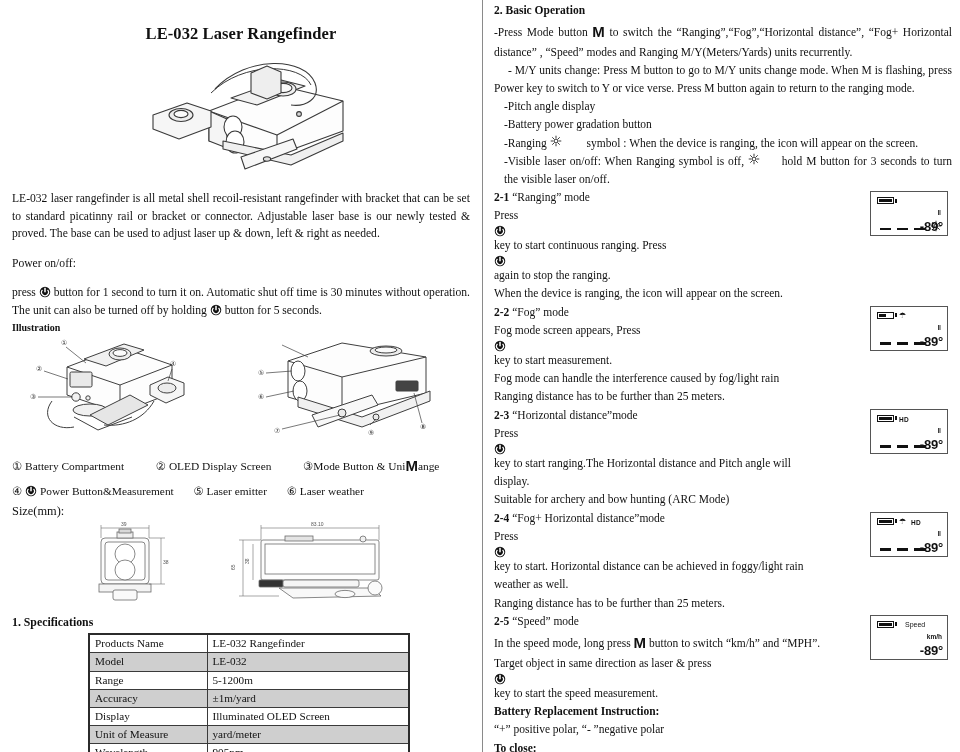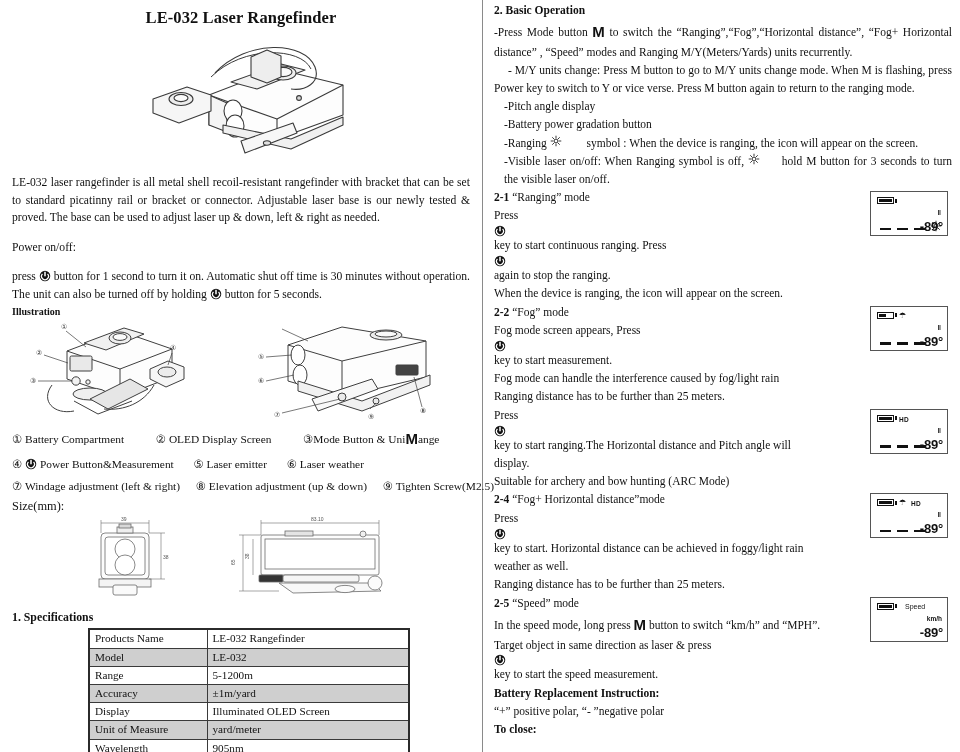--- a/index.html
+++ b/index.html
@@ -7,42 +7,42 @@
   body {
     width: 960px; height: 752px;
     background: #ffffff;
     font-family: "Liberation Serif", "DejaVu Serif", serif;
     color: #111;
     overflow: hidden;
     position: relative;
   }
   .page { position:relative; width:960px; height:752px; }
 
-  .col-left  { position:absolute; left:0;   top:0; width:482px; height:752px; padding:2px 12px 0 12px; }
+  .col-left  { position:absolute; left:0;   top:0; width:482px; height:752px; padding:18px 12px 0 12px; }
   .col-right { position:absolute; left:488px; top:0; width:472px; height:752px; padding:2px 8px 0 6px; }
   .divider   { position:absolute; left:482px; top:0; width:1px; height:752px; background:#8a8a8a; }
 
   h1.doc-title {
     font-size: 16.5px; font-weight: bold; text-align:center;
     margin: 6px 0 4px 0; letter-spacing:.1px;
   }
   p.body-text, .body-text {
     font-size: 11.6px; line-height: 1.52; margin: 12px 0 1px 0; text-align: justify;
   }
   .sec-head { font-size:10px; font-weight:bold; margin:2px 0 1px 0; }
 
   
   .hero { width:100%; height:130px; display:flex; align-items:center; justify-content:center; margin: 2px 0 6px 0; }
 
   
   .illus-row { display:flex; justify-content:space-between; align-items:flex-end; height:105px; margin-top:2px; }
   .illus-row > div { width:49%; height:105px; }
 
   
-  .legend { font-size:11.4px; line-height:1.95; }
+  .legend { font-size:11.4px; line-height:1.95;margin-top:11px; }
   .legend .line { white-space:nowrap; }
   .legend .item { display:inline-block; }
   .gap-a { display:inline-block; width:26px; }
   .gap-b { display:inline-block; width:14px; }
   .gap-c { display:inline-block; width:10px; }
   .mglyph { font-family:"Liberation Sans", sans-serif; font-weight:bold; font-size:15px; vertical-align:-1px; }
   .pwr-ico { display:inline-block; vertical-align:-2px; }
 
   .size-label { font-size:12.4px; margin:2px 0 0 0; }
   .size-row { height:92px; display:flex; align-items:center; justify-content:center; gap:38px; margin-top:-2px; }
@@ -246,27 +246,20 @@
                 <circle cx="8" cy="8" r="7" fill="#111"></circle>
                 <rect x="7" y="2.4" width="2" height="6" fill="#fff"></rect>
                 <path d="M4.6 5.2 A4.6 4.6 0 1 0 11.4 5.2" fill="none" stroke="#fff" stroke-width="1.7"></path>
               </svg>
           </span>
           <span>Power Button&amp;Measurement</span></span>
         <span class="gap-b"></span>
         <span class="item"><span>⑤</span> <span>Laser emitter</span></span>
         <span class="gap-b"></span>
         <span class="item"><span>⑥</span> <span>Laser weather</span></span>
-      </div>
-      <div class="line">
-        <span class="item"><span>⑦</span> <span>Windage adjustment (left &amp; right)</span></span>
-        <span class="gap-c"></span>
-        <span class="item"><span>⑧</span> <span>Elevation adjustment (up &amp; down)</span></span>
-        <span class="gap-c"></span>
-        <span class="item"><span>⑨</span> <span>Tighten Screw(M2.5)</span></span>
       </div>
     </div>
 
     <p class="size-label">Size(mm):</p>
 
     <div class="size-row">
       <svg width="110" height="90" viewBox="0 0 110 90">
         <g fill="none" stroke="#6b6b6b" stroke-width=".8">
           <rect x="26" y="20" width="48" height="46" rx="4" fill="#fcfcfc"></rect>
           <rect x="30" y="24" width="40" height="38" rx="3" fill="#fff"></rect>
@@ -448,20 +441,21 @@
             <span class="unit" style="top:16px">‖</span>
             <span class="ang" style="top:25px">-89°</span>
             <div class="dashes">
               <i></i>
               <i></i>
               <i></i>
             </div>
           </div>
         </div>
         <div class="mode-block">
+          <p><span class="sub-h">2-3</span> <span>“Horizontal distance”mode</span></p>
           <p style="padding-right:88px" class="just">Press <svg width="12" height="12" viewBox="0 0 16 16" style="vertical-align:-2px">
               <circle cx="8" cy="8" r="7" fill="#111"></circle>
               <rect x="7" y="2.4" width="2" height="6" fill="#fff"></rect>
               <path d="M4.6 5.2 A4.6 4.6 0 1 0 11.4 5.2" fill="none" stroke="#fff" stroke-width="1.7"></path>
             </svg> key to start ranging.The Horizontal distance and Pitch angle will</p>
           <p style="padding-right:88px" class="just">display.</p>
           <p style="padding-right:88px" class="just">Suitable for archery and bow hunting (ARC Mode)</p>
           <div class="lcd" style="top:2px">
             <div class="batt">
               <div class="batt-body">

